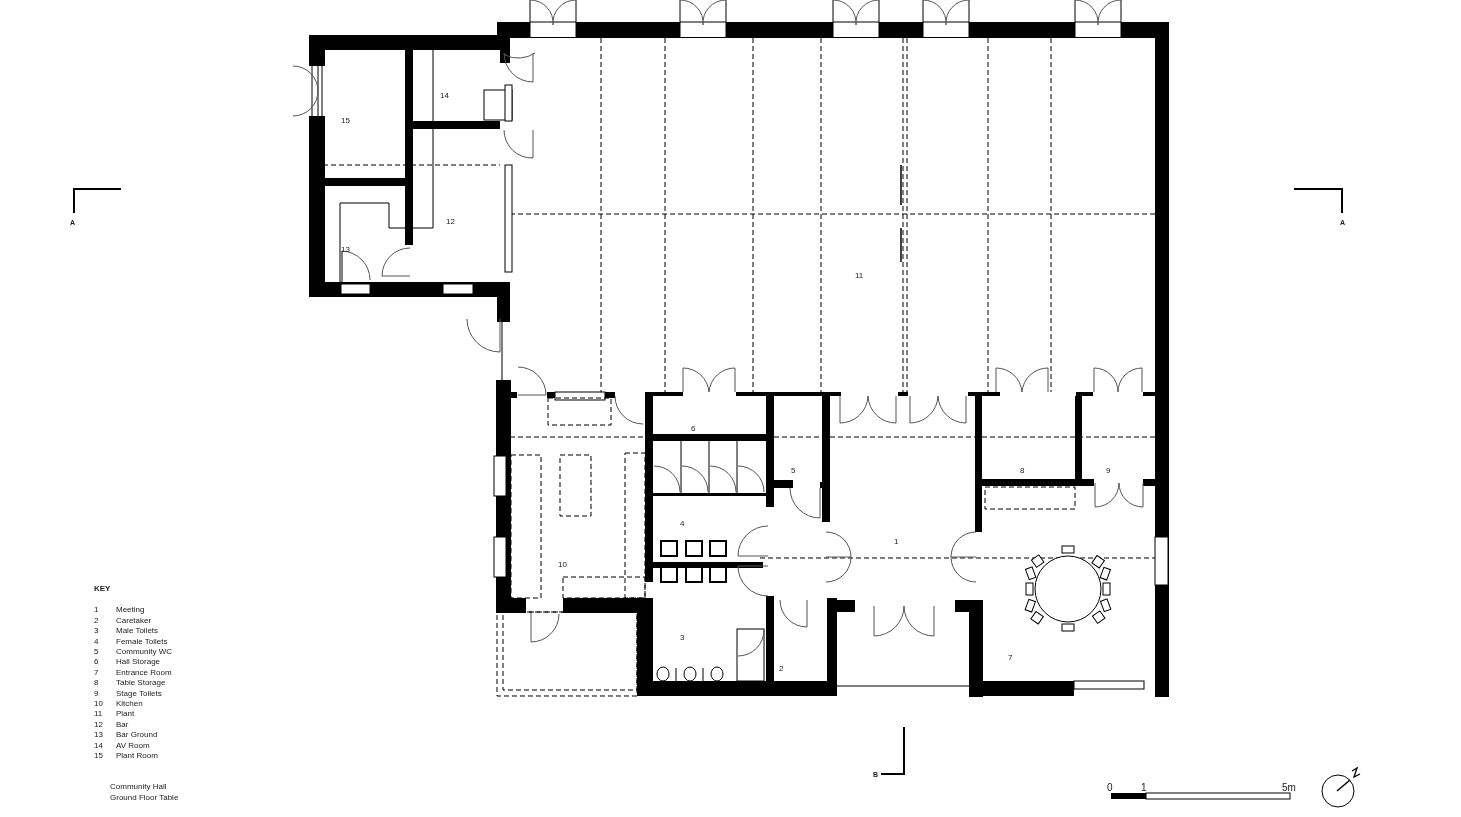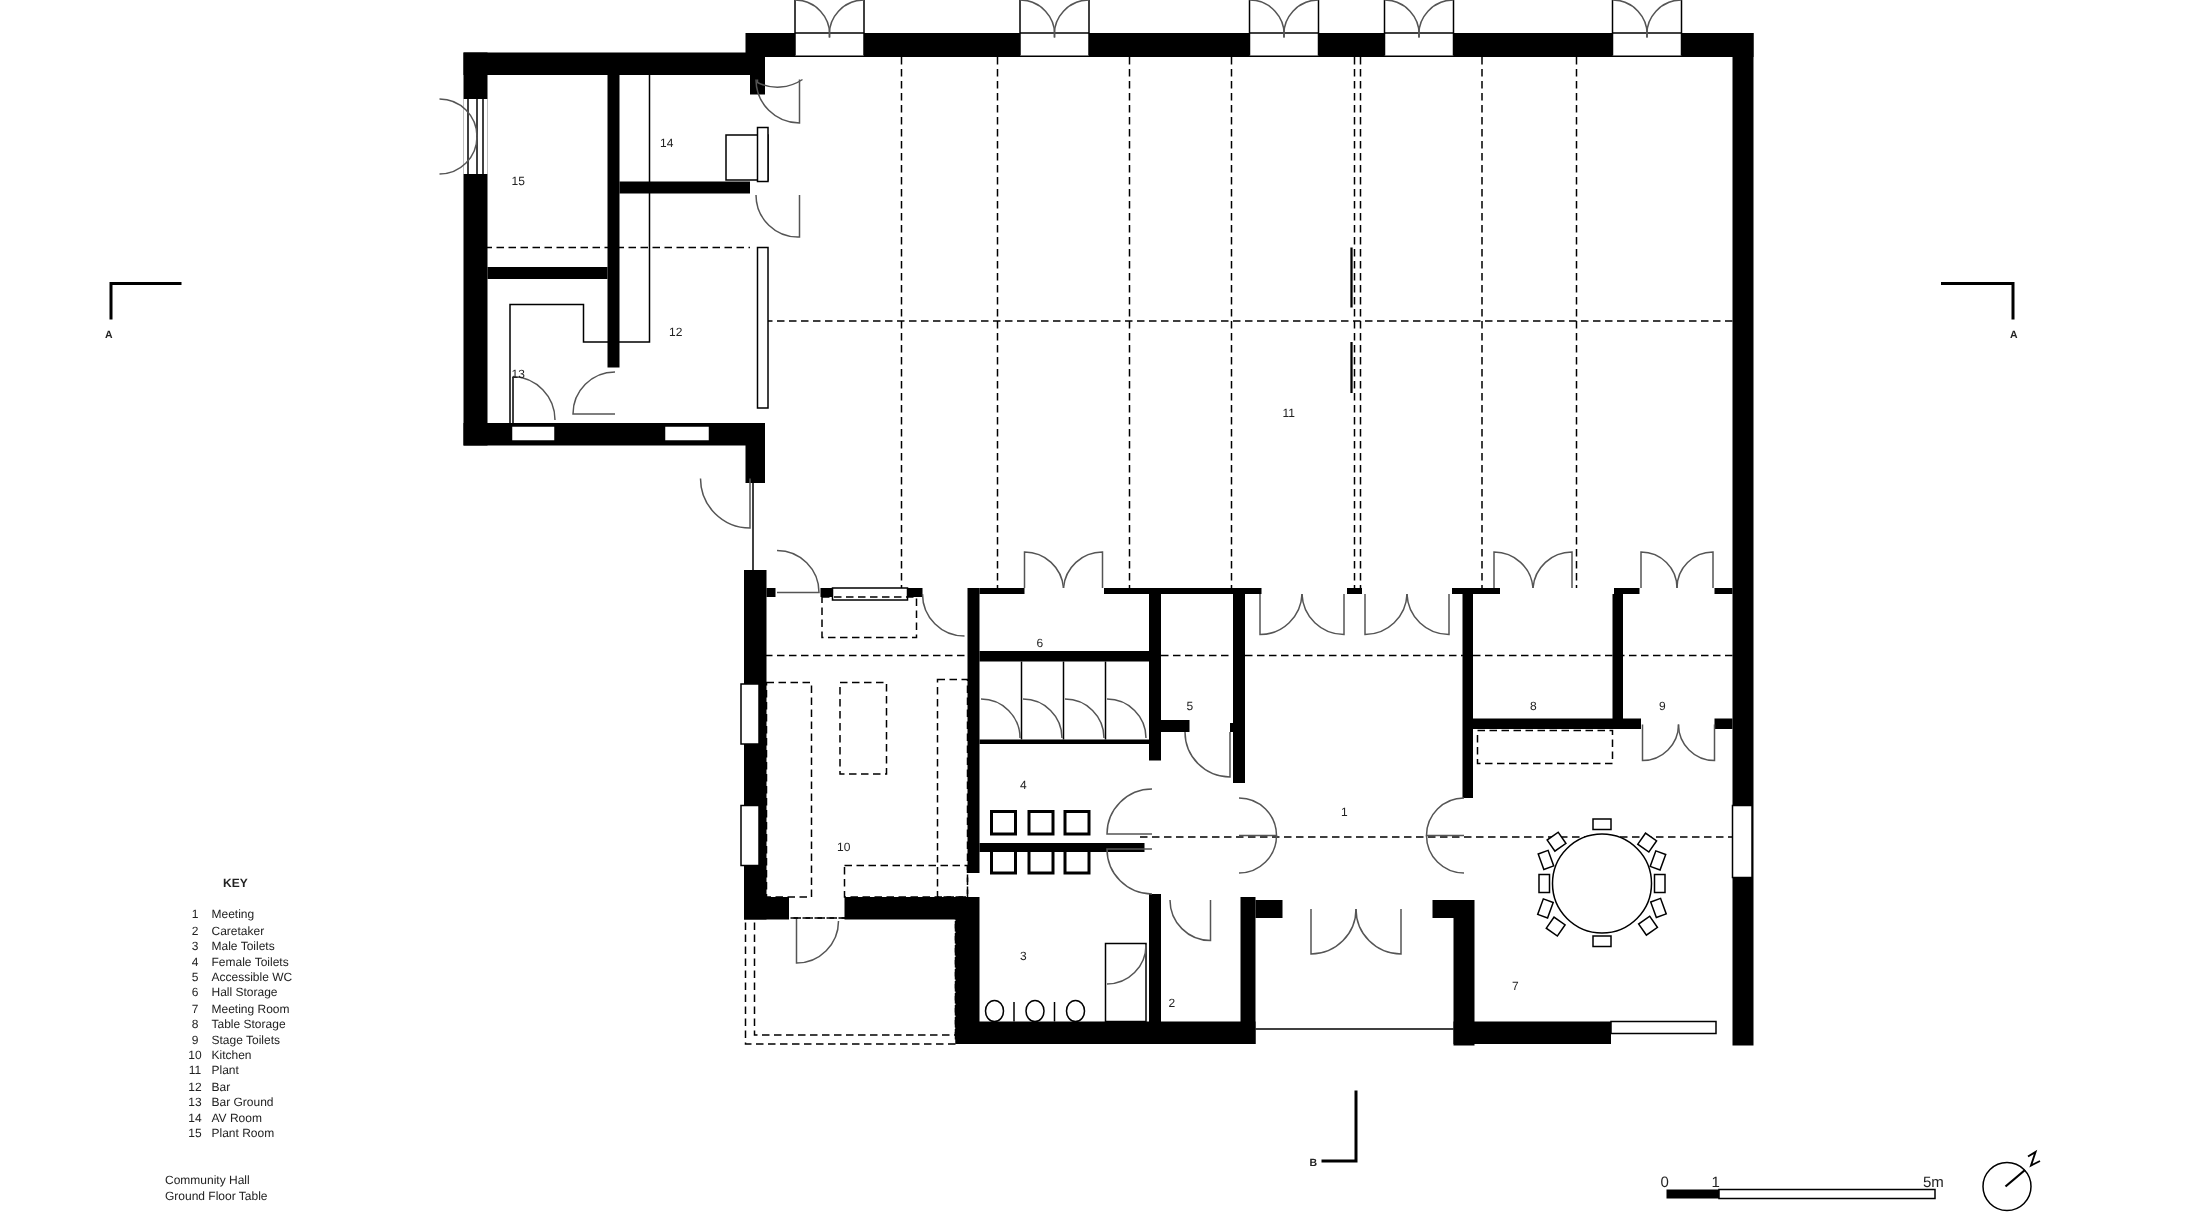--- a/index.html
+++ b/index.html
@@ -1,18 +1,18 @@
 <!DOCTYPE html>
 <html><head>
 <meta charset="utf-8">
 <style>
   html, body { margin: 0; padding: 0; background: #ffffff; }
   body { width: 1461px; height: 817px; position: relative; overflow: hidden; font-family: "Liberation Sans", sans-serif; color: #111; }
   #plan { position: absolute; left: 0; top: 0; }
-  .key { position: absolute; left: 119px; top: 584px; font-size: 8px; line-height: 10.4px; color: #222; text-align: center; }
+  .key { position: absolute; left: 94px; top: 584px; font-size: 8px; line-height: 10.4px; color: #222; }
   .key .key-title { font-weight: bold; margin-bottom: 11px; }
   .key .row { display: flex; }
   .key .num { width: 22px; }
   .caption { position: absolute; left: 110px; top: 782px; font-size: 8px; line-height: 10.5px; color: #222; }
   .room-label { font-family: "Liberation Sans", sans-serif; font-size: 8px; fill: #222; }
   .sec-label { font-family: "Liberation Sans", sans-serif; font-size: 7px; font-weight: bold; fill: #222; }
   .scale-lbl { font-family: "Liberation Sans", sans-serif; font-size: 10px; fill: #222; }
   .wall { fill: #000; }
   .dash { stroke: #000; stroke-width: 1; stroke-dasharray: 5 3; fill: none; }
   .thin { stroke: #000; stroke-width: 1; fill: none; }
@@ -341,29 +341,29 @@
   <div class="row">
       <span class="num">3</span>
       <span>Male Toilets</span>
     </div>
   <div class="row">
       <span class="num">4</span>
       <span>Female Toilets</span>
     </div>
   <div class="row">
       <span class="num">5</span>
-      <span>Accessible WC</span>
+      <span>Community WC</span>
     </div>
   <div class="row">
       <span class="num">6</span>
       <span>Hall Storage</span>
     </div>
   <div class="row">
       <span class="num">7</span>
-      <span>Meeting Room</span>
+      <span>Entrance Room</span>
     </div>
   <div class="row">
       <span class="num">8</span>
       <span>Table Storage</span>
     </div>
   <div class="row">
       <span class="num">9</span>
       <span>Stage Toilets</span>
     </div>
   <div class="row">

